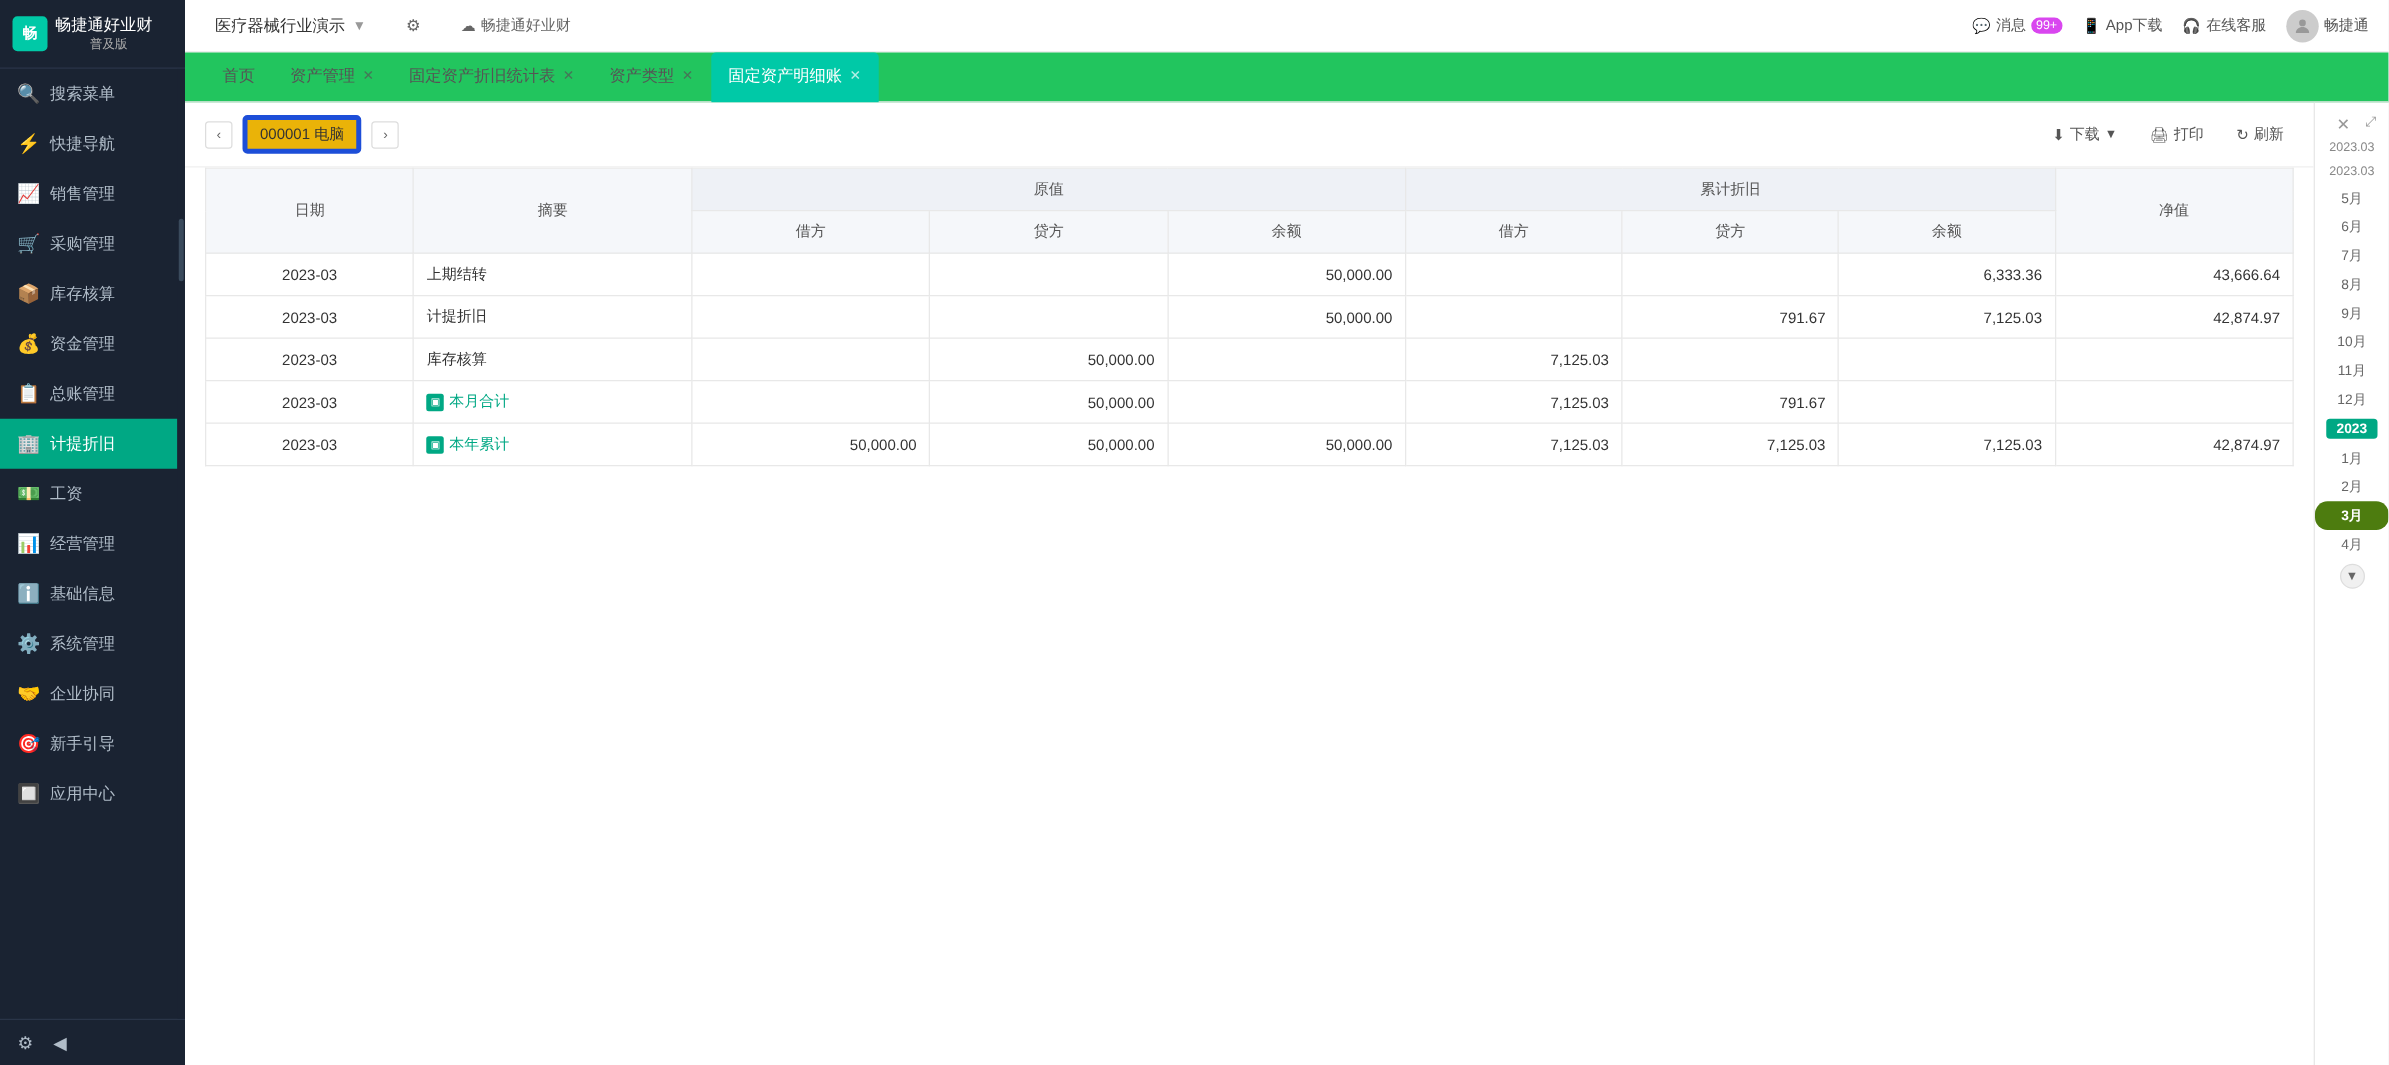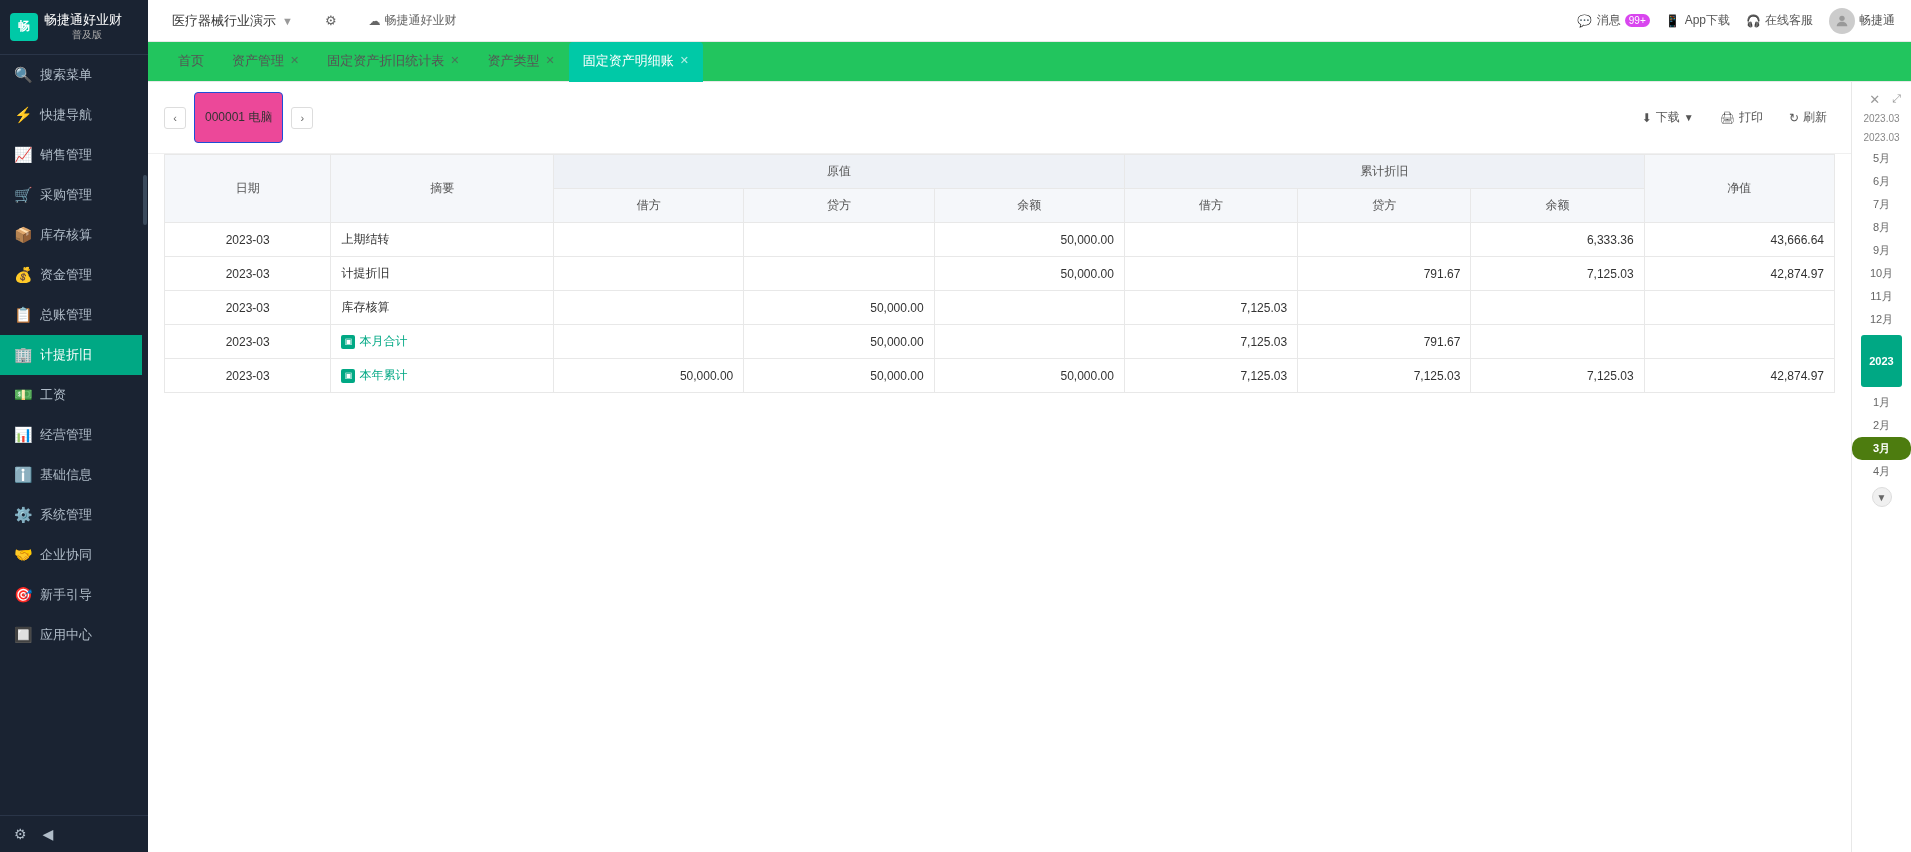--- a/index.html
+++ b/index.html
@@ -136,23 +136,23 @@
       border-bottom: 1px solid #f0f0f0;
     }
     .asset-nav-btn {
       width: 22px; height: 22px;
       border: 1px solid #ddd; border-radius: 3px;
       display: flex; align-items: center; justify-content: center;
       cursor: pointer; color: #666; font-size: 11px;
       background: white;
     }
     .asset-id-tag {
-      border: 1px solid #1d4ed8; border-radius: 4px;
-      padding: 16px 10px; font-size: 12px; color: #333;
-      background: #ec4899;
+      border: 4px solid #1d4ed8; border-radius: 4px;
+      padding: 3px 10px; font-size: 12px; color: #333;
+      background: #eab308;
     }
     .asset-nav-actions { margin-left: auto; display: flex; gap: 10px; align-items: center; }
     .action-btn {
       display: flex; align-items: center; gap: 4px;
       color: #555; font-size: 12px; cursor: pointer;
       padding: 4px 8px;
     }
 
     
     .table-container {
@@ -505,21 +505,21 @@
       <div class="timeline-item" style="font-size:10px;color:#888;">2023.03</div>
       <div class="timeline-item" style="font-size:10px;color:#888;">2023.03</div>
       <div class="timeline-item">5月</div>
       <div class="timeline-item">6月</div>
       <div class="timeline-item">7月</div>
       <div class="timeline-item">8月</div>
       <div class="timeline-item">9月</div>
       <div class="timeline-item">10月</div>
       <div class="timeline-item">11月</div>
       <div class="timeline-item">12月</div>
-      <div style="background:#00a884;color:white;border-radius:3px;font-size:11px;font-weight:bold;padding:20px 8px;margin:4px 0;text-align:left;">2023</div>
+      <div style="background:#00a884;color:white;border-radius:3px;font-size:11px;font-weight:bold;padding:2px 8px;margin:4px 0;text-align:left;">2023</div>
       <div class="timeline-item">1月</div>
       <div class="timeline-item">2月</div>
       <div class="timeline-item active-month">3月</div>
       <div class="timeline-item">4月</div>
       <div class="timeline-nav-btn down">▼</div>
     </div>
 
   </div>
 </div>
 

